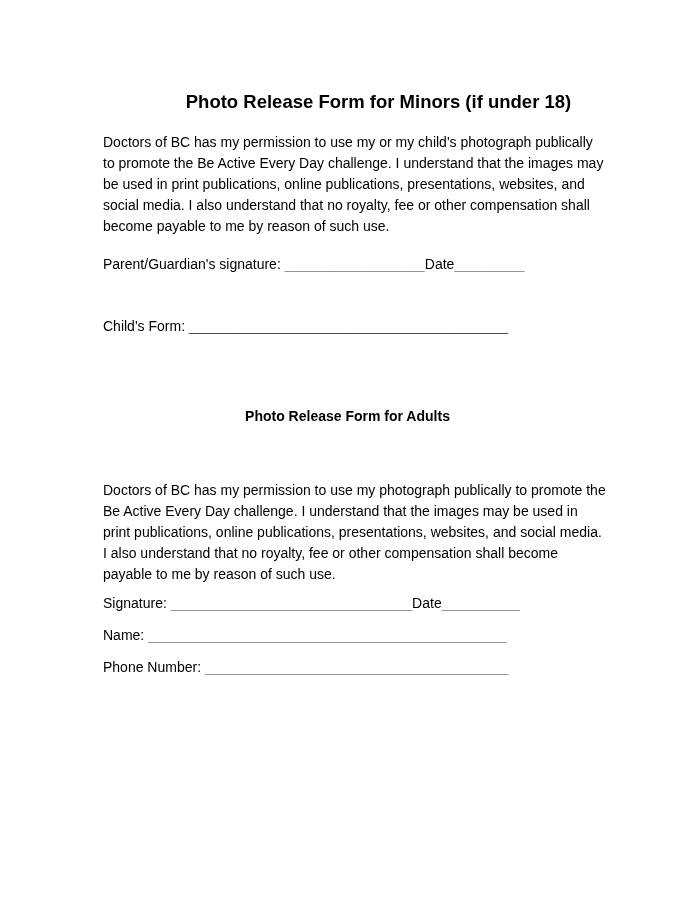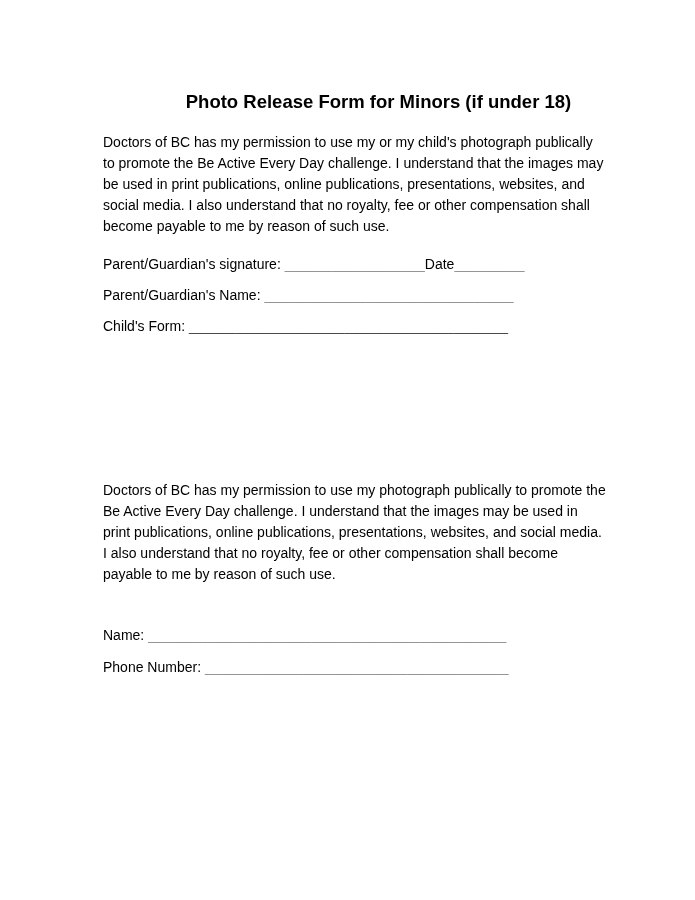--- a/index.html
+++ b/index.html
@@ -76,30 +76,31 @@
   <h1 class="title title-minors">Photo Release Form for Minors (if under 18)</h1>
 
   <p class="para para-minors">Doctors of BC has my permission to use my or my child's photograph publically
 to promote the Be Active Every Day challenge. I understand that the images may
 be used in print publications, online publications, presentations, websites, and
 social media. I also understand that no royalty, fee or other compensation shall
 become payable to me by reason of such use.</p>
 
   <div class="row row-m-signature"><span>Parent/Guardian's signature: </span><span class="blank">__________________</span><span>Date</span><span class="blank">_________</span></div>
 
-  <div class="row row-m-name"><span>Parent/Guardian's Name: </span><span class="blank">________________________________</span></div>
 
   <div class="row row-m-child"><span>Child's Form: </span><span class="blank-bold">_________________________________________</span></div>
 
 
+  <h2 class="title title-adults">Photo Release Form for Adults</h2>
 
   <p class="para para-adults">Doctors of BC has my permission to use my photograph publically to promote the
 Be Active Every Day challenge. I understand that the images may be used in
 print publications, online publications, presentations, websites, and social media.
 I also understand that no royalty, fee or other compensation shall become
 payable to me by reason of such use.</p>
 
+  <div class="row row-a-signature"><span>Signature: </span><span class="blank">_______________________________</span><span>Date</span><span class="blank">__________</span></div>
 
   <div class="row row-a-name"><span>Name: </span><span class="blank">______________________________________________</span></div>
 
   <div class="row row-a-phone"><span>Phone Number: </span><span class="blank">_______________________________________</span></div>
 
 </div>
 
 </body></html>

